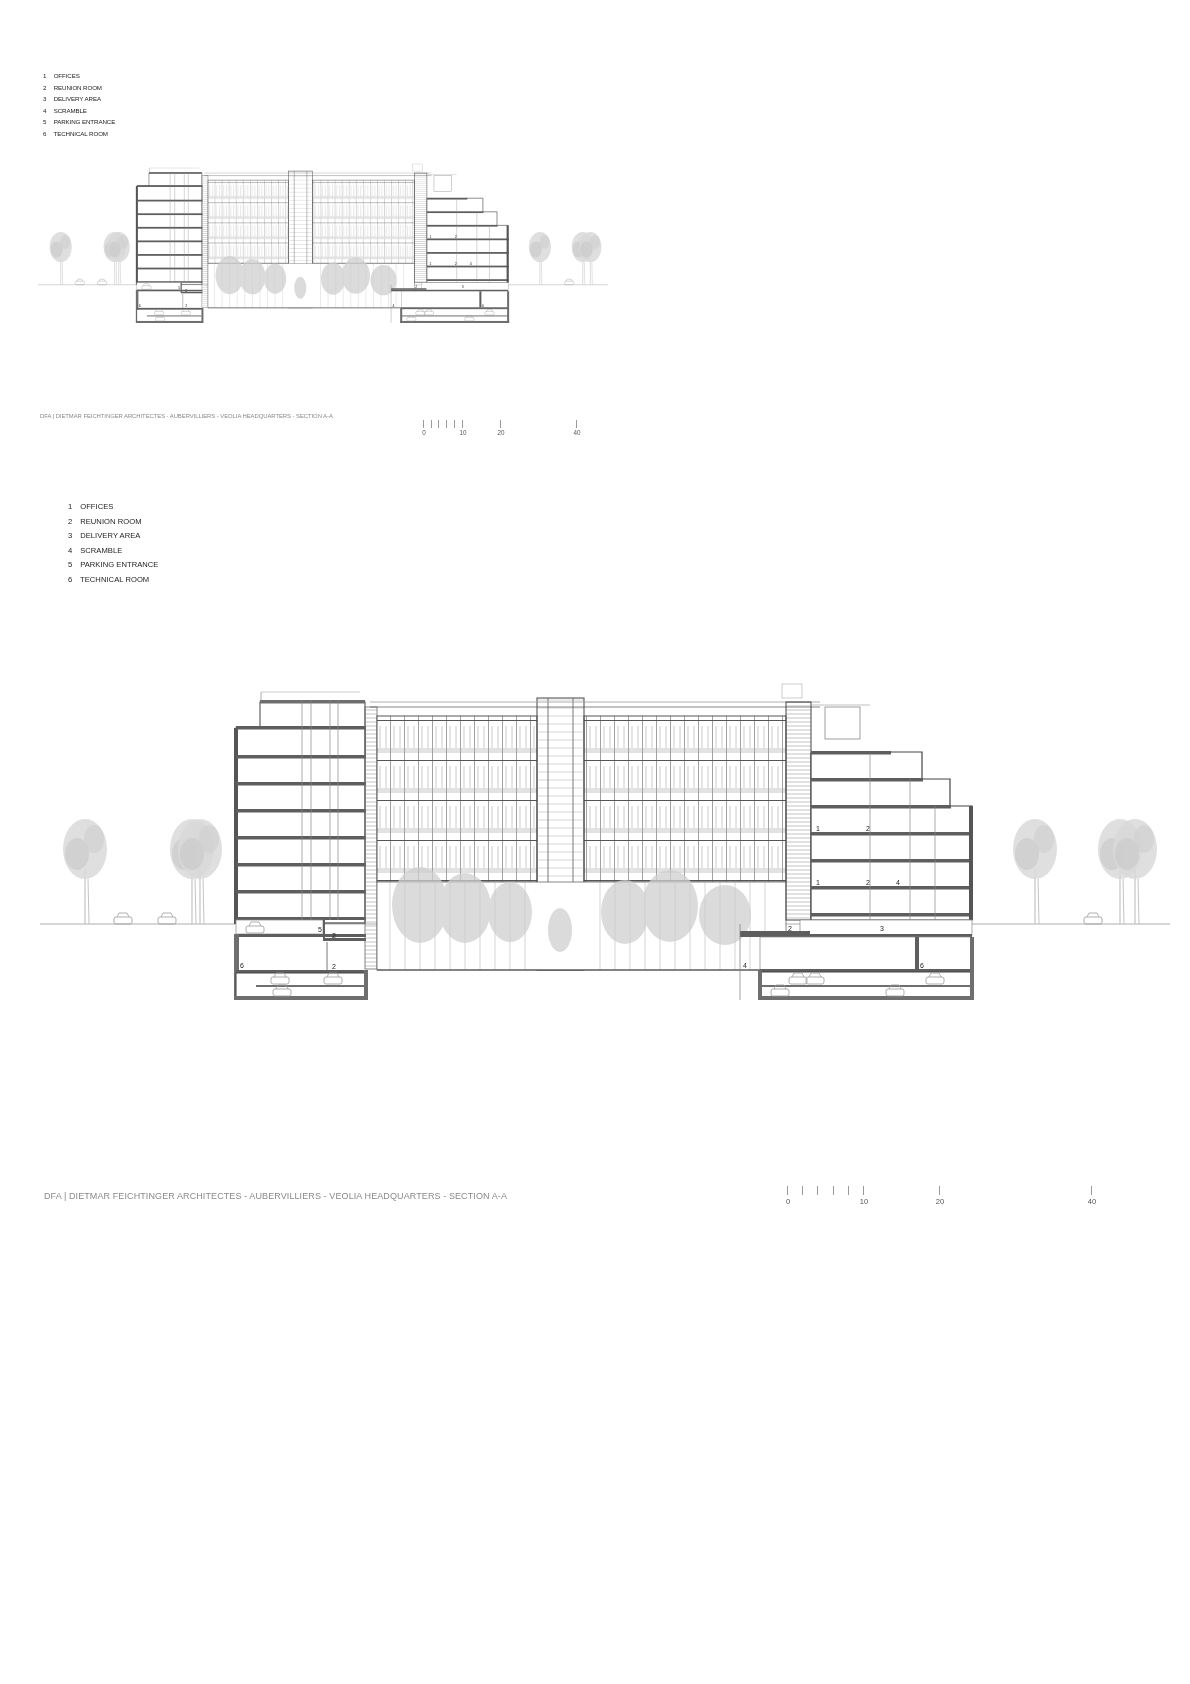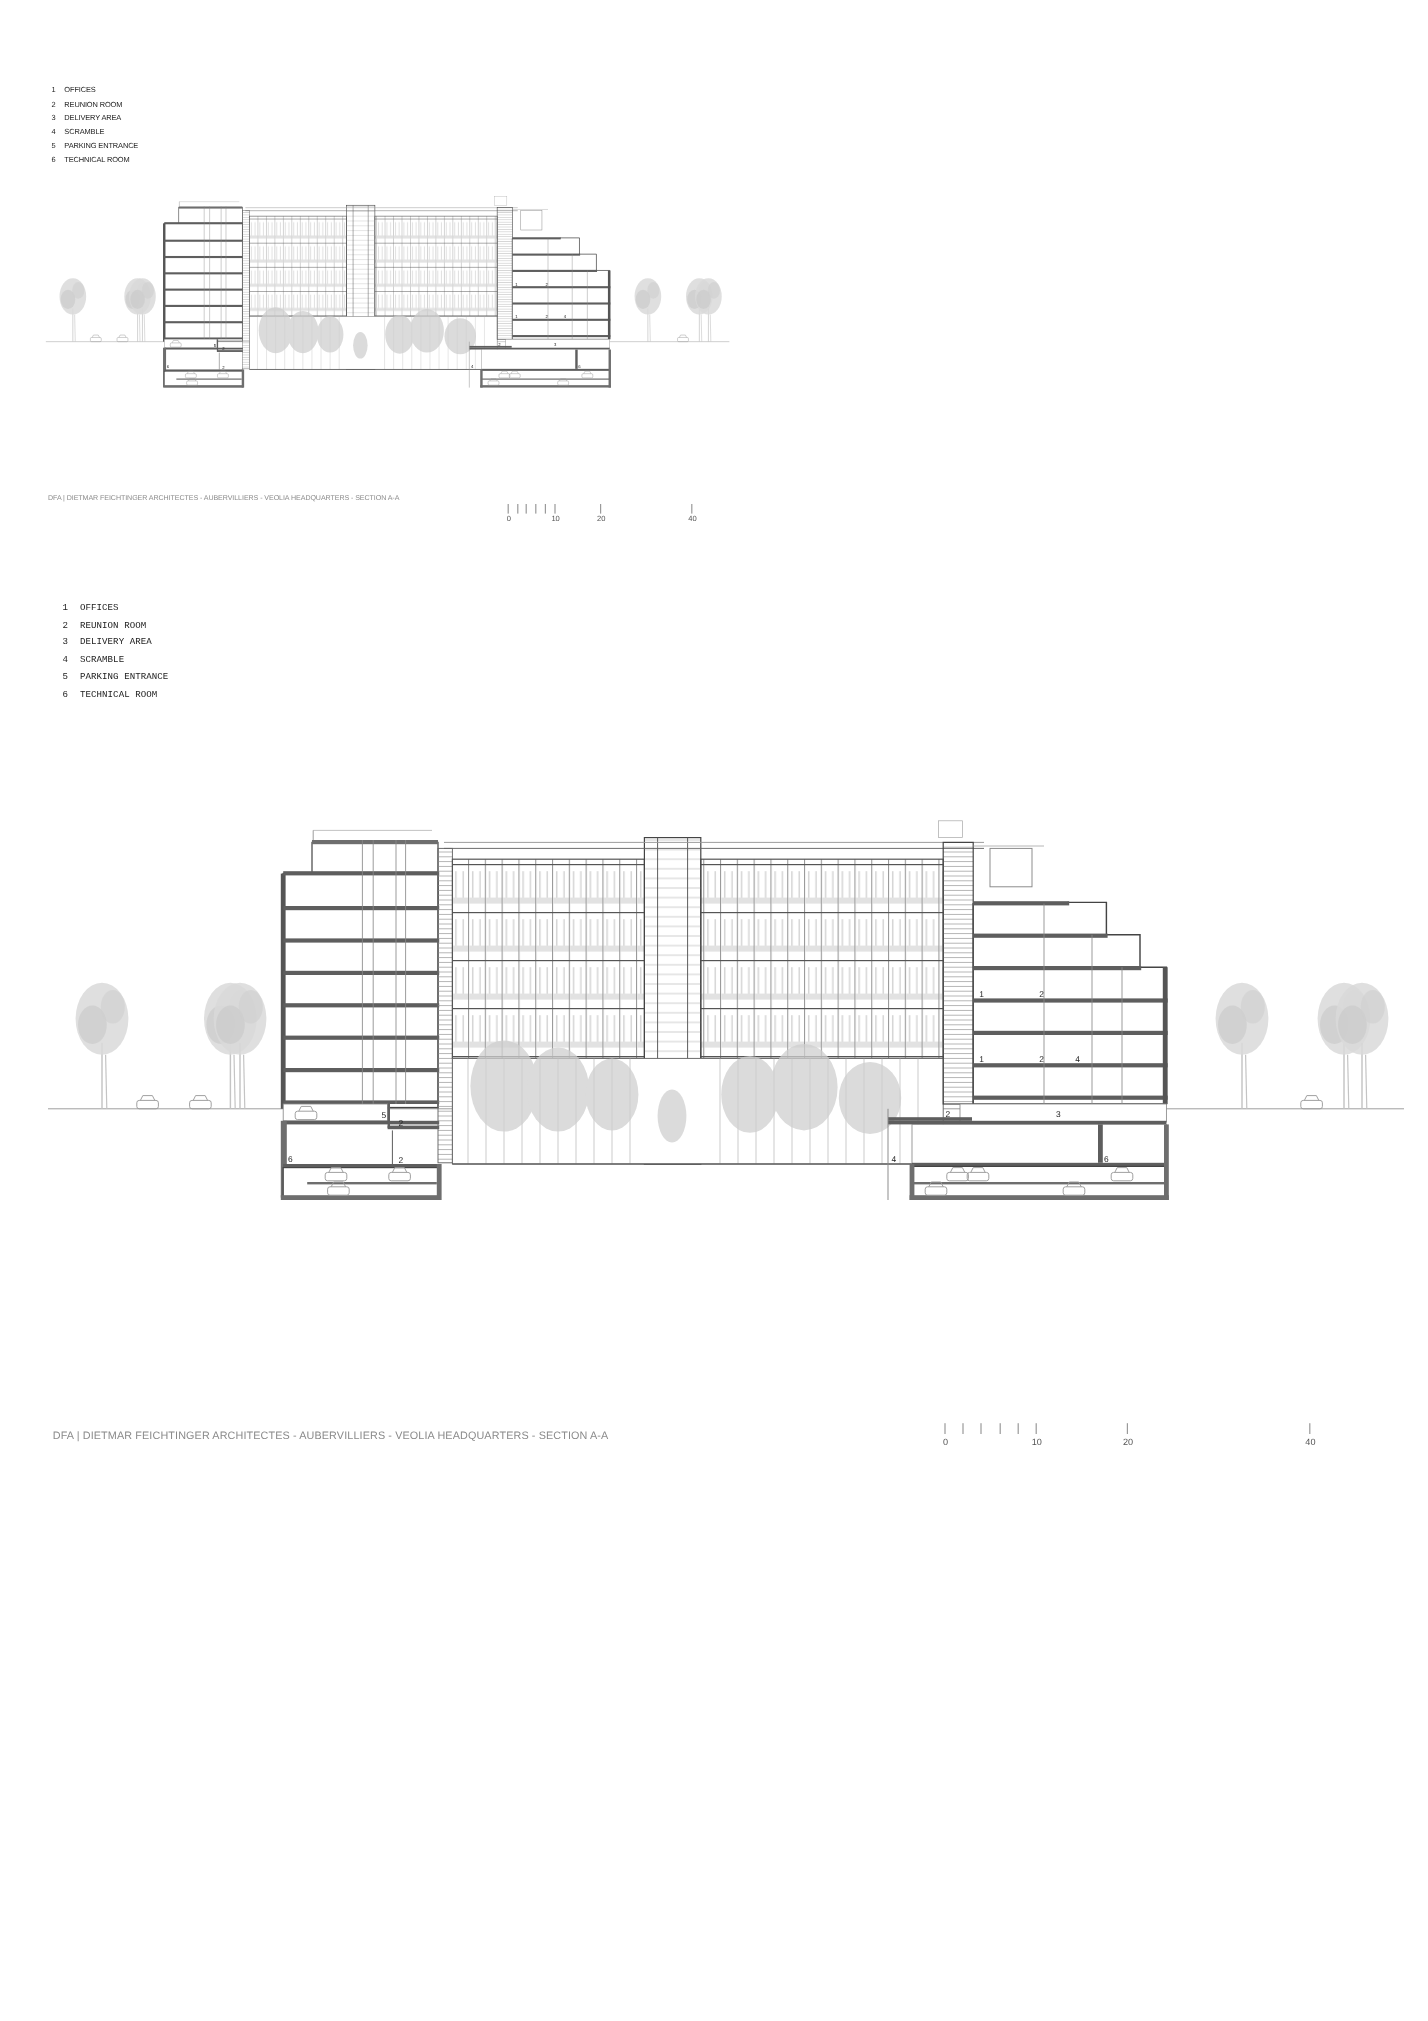--- a/index.html
+++ b/index.html
@@ -3,21 +3,21 @@
 <meta charset="utf-8">
 <style>
   html, body { margin: 0; padding: 0; background: #ffffff; }
   body { width: 1190px; height: 1684px; position: relative; overflow: hidden;
          font-family: "Liberation Sans", sans-serif; color: #222; }
   .legend { position: absolute; margin: 0; padding: 0; list-style: none; }
   .legend li { white-space: nowrap; }
   .legend .num { display: inline-block; }
   .legend-small { left: 43px; top: 70px; font-size: 6.2px; line-height: 11.6px; letter-spacing: -0.1px; }
   .legend-small .num { width: 9px; }
-  .legend-large { left: 52px; top: 500px; font-size: 7.6px; line-height: 14.6px; letter-spacing: 0.05px; font-family: Liberation Mono, monospace; }
+  .legend-large { left: 68px; top: 500px; font-size: 7.6px; line-height: 14.6px; letter-spacing: 0.05px; }
   .legend-large .num { width: 10px; }
   .caption { position: absolute; white-space: nowrap; color: #8a8a8a; }
   .caption-small { left: 40px; top: 413px; font-size: 5.9px; letter-spacing: -0.05px; }
   .caption-large { left: 44px; top: 1191px; font-size: 9px; letter-spacing: 0.1px; }
   .scalebar { position: absolute; }
   .scalebar .tick { position: absolute; width: 1px; background: #9a9a9a; }
   .scalebar .lbl { position: absolute; transform: translateX(-50%); color: #555; white-space: nowrap; }
   .scalebar-small { left: 0; top: 0; }
   .scalebar-small .tick { top: 420px; height: 8px; }
   .scalebar-small .lbl { top: 429px; font-size: 6.3px; }

